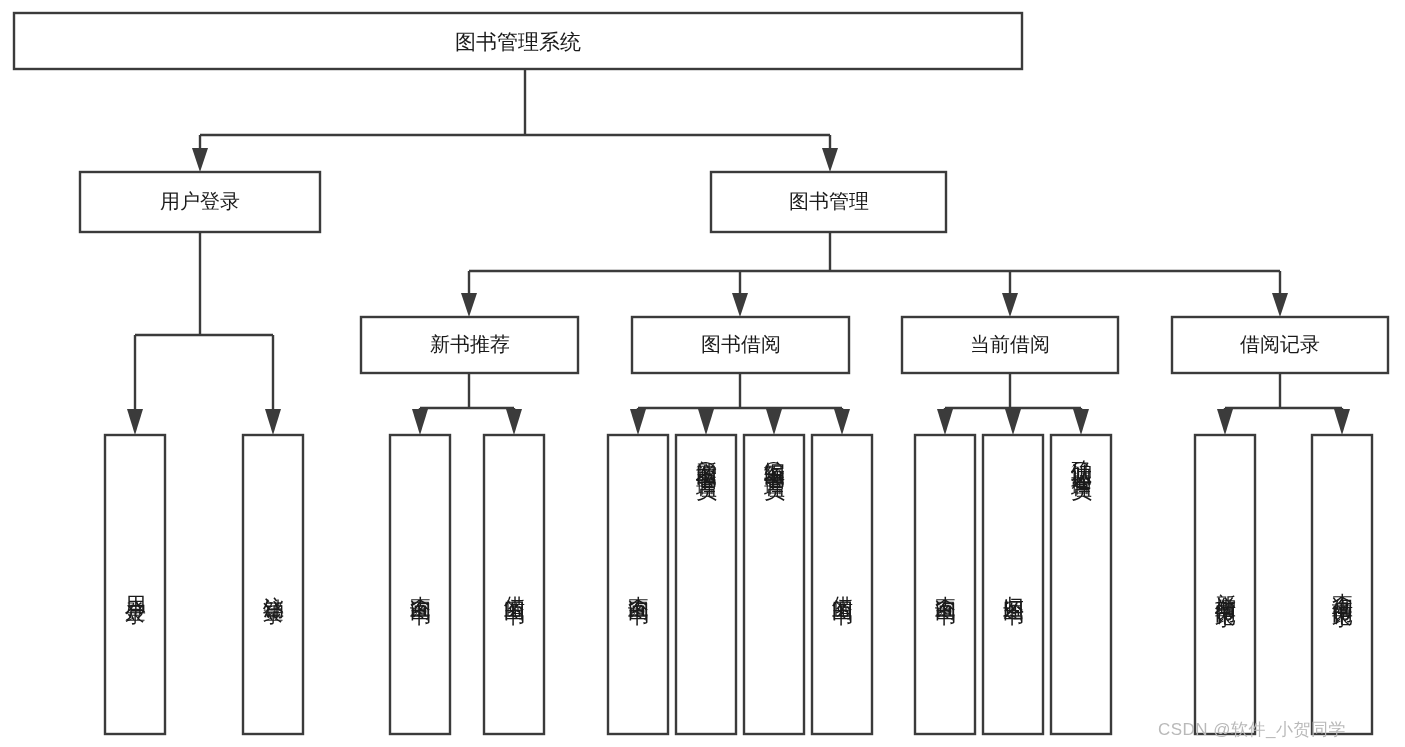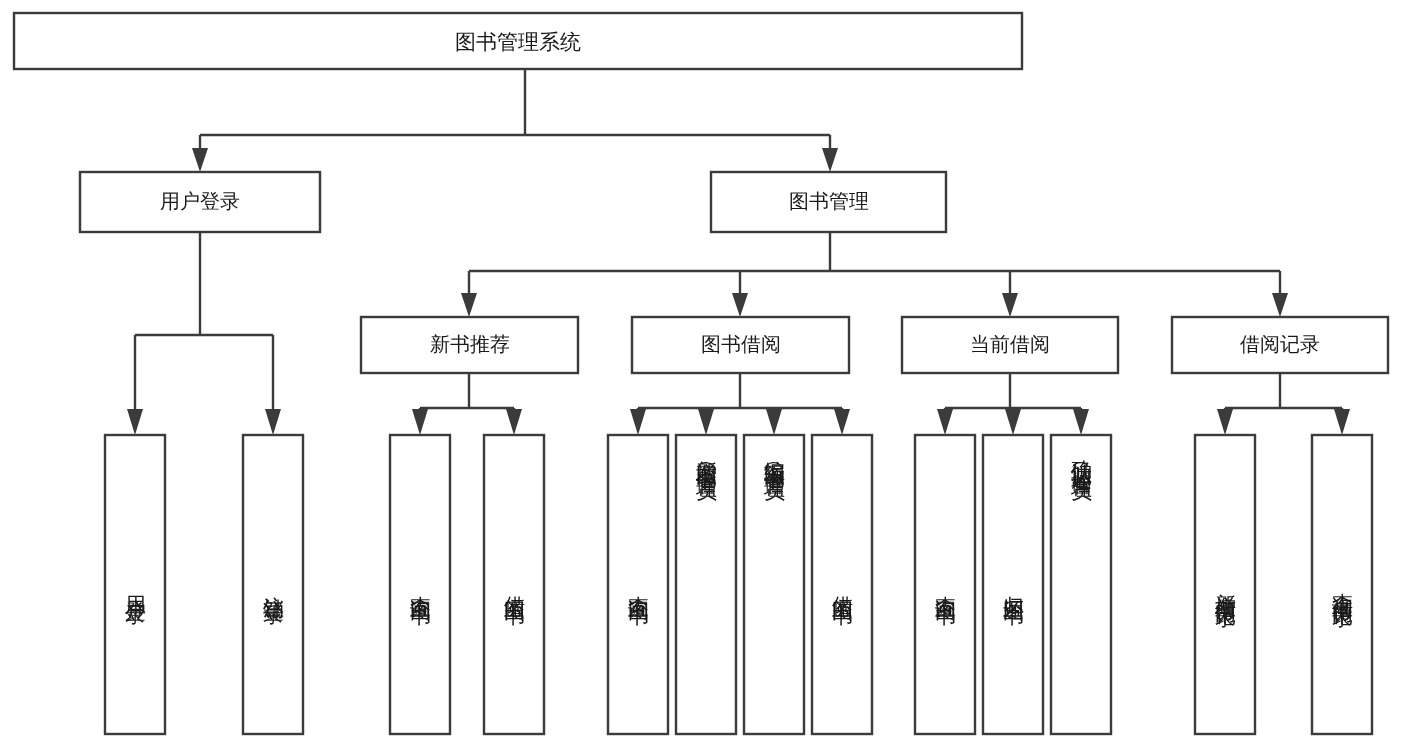--- a/index.html
+++ b/index.html
@@ -255,14 +255,15 @@
     <span class="leaf-label">确认归还（管理员）</span>
   </div>
 
   <div class="leaf-label-wrap" style="left:1195px; top:435px; width:60px; height:299px;">
     <span class="leaf-label">新增借阅记录</span>
   </div>
   <div class="leaf-label-wrap" style="left:1312px; top:435px; width:60px; height:299px;">
     <span class="leaf-label">查询借阅记录</span>
   </div>
 
+  <div class="watermark">CSDN @软件_小贺同学</div>
 
 </div>
 
 </body></html>

